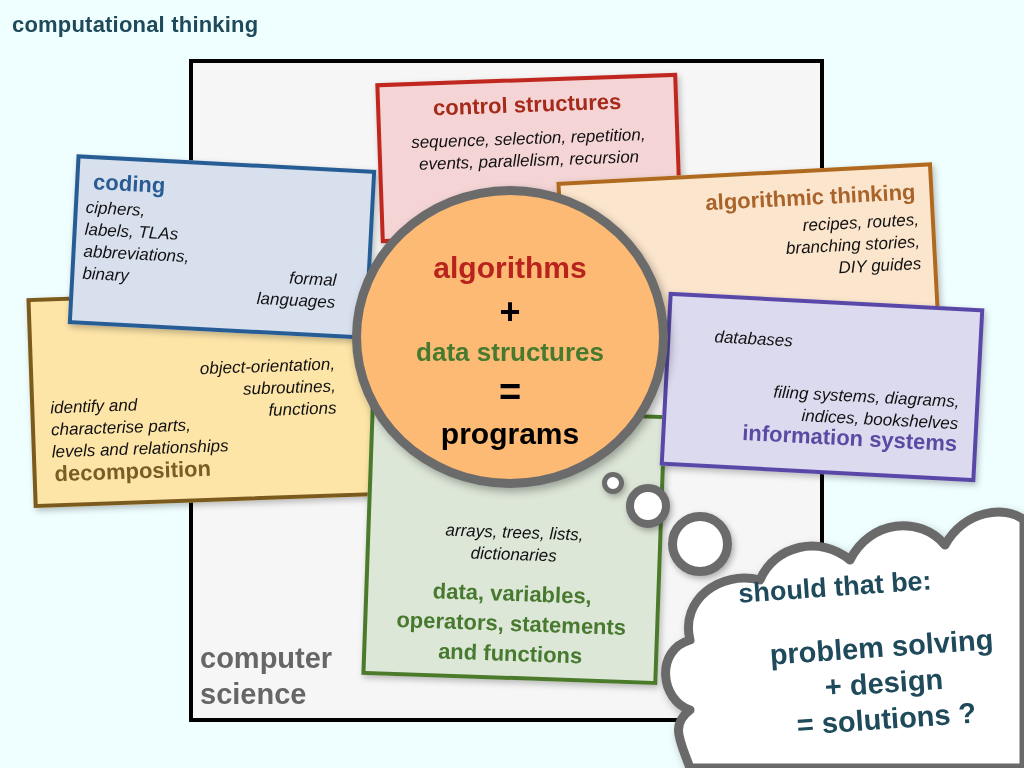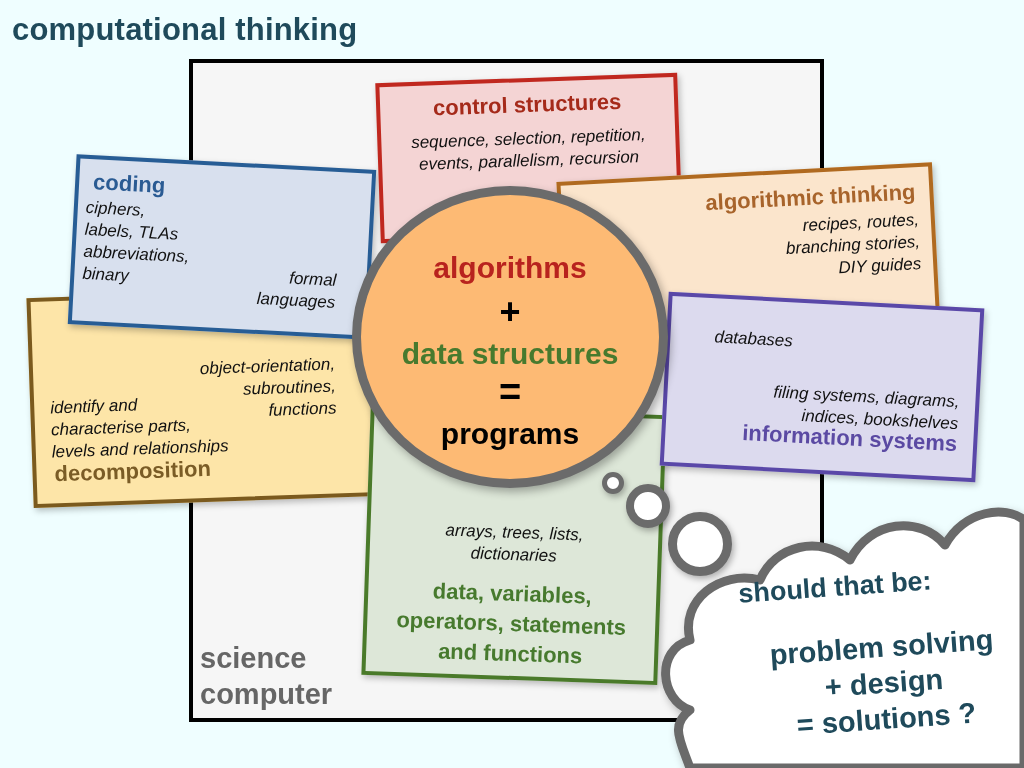--- a/index.html
+++ b/index.html
@@ -3,21 +3,21 @@
 <meta charset="utf-8">
 <style>
   html, body { margin:0; padding:0; }
   body {
     width:1024px; height:768px; overflow:hidden; position:relative;
     background:#effeff;
     font-family:"Liberation Sans", sans-serif;
   }
   .title {
     position:absolute; left:12px; top:12px;
-    font-size:31px; font-weight:bold; color:#1f4a5b; letter-spacing:0.2px;
+    font-size:22px; font-weight:bold; color:#1f4a5b; letter-spacing:0.2px;
   }
   .cs-frame {
     position:absolute; left:189px; top:59px; width:635px; height:663px;
     background:#f6f6f6; border:4px solid #000; box-sizing:border-box;
   }
   .cs-label {
     position:absolute; left:200px; top:640px;
     font-size:29px; font-weight:bold; color:#666; line-height:36px;
   }
   .box {
@@ -62,21 +62,21 @@
 
   
   .bubble {
     position:absolute; left:352px; top:186px; width:316px; height:302px;
     border-radius:50%; background:#fdba74; border:9px solid #6b6b6b; box-sizing:border-box;
     box-shadow:3px 4px 8px rgba(0,0,0,0.3);
     text-align:center; font-weight:bold;
   }
   .bubble .l1 { position:absolute; left:0; right:0; top:56px; font-size:30px; color:#b8231e; }
   .bubble .l2 { position:absolute; left:0; right:0; top:96px; font-size:36px; color:#000; }
-  .bubble .l3 { position:absolute; left:0; right:0; top:142px; font-size:30px; color:#477a2e; }
+  .bubble .l3 { position:absolute; left:0; right:0; top:142px; font-size:26px; color:#477a2e; }
   .bubble .l4 { position:absolute; left:0; right:0; top:176px; font-size:38px; color:#000; }
   .bubble .l5 { position:absolute; left:0; right:0; top:222px; font-size:30px; color:#000; }
 
   .dot { position:absolute; border-radius:50%; background:#fff; border-style:solid; border-color:#6b6b6b; box-sizing:border-box; box-shadow:2px 3px 6px rgba(0,0,0,0.3); }
   .d1 { left:602px; top:472px; width:22px; height:22px; border-width:5px; }
   .d2 { left:626px; top:484px; width:44px; height:44px; border-width:8px; }
   .d3 { left:668px; top:512px; width:64px; height:64px; border-width:9px; }
 
   
   .cloud { position:absolute; left:660px; top:490px; width:364px; height:278px; }
@@ -84,22 +84,22 @@
   .cloud-text .q { font-size:27px; position:absolute; left:16px; top:20px; }
   .cloud-text .a { font-size:29px; position:absolute; left:10px; top:80px; width:290px; text-align:center; line-height:36px; }
 </style>
 </head>
 <body>
 
 <div class="title">computational thinking</div>
 
 <div class="cs-frame"></div>
 <div class="cs-label">
+  <div>computer</div>
   <div>science</div>
-  <div>computer</div>
 </div>
 
 <div class="box b-decomp">
   <div class="txt t1">
     <div>object-orientation,</div>
     <div>subroutines,</div>
     <div>functions</div>
   </div>
   <div class="txt t2">
     <div>identify and</div>

